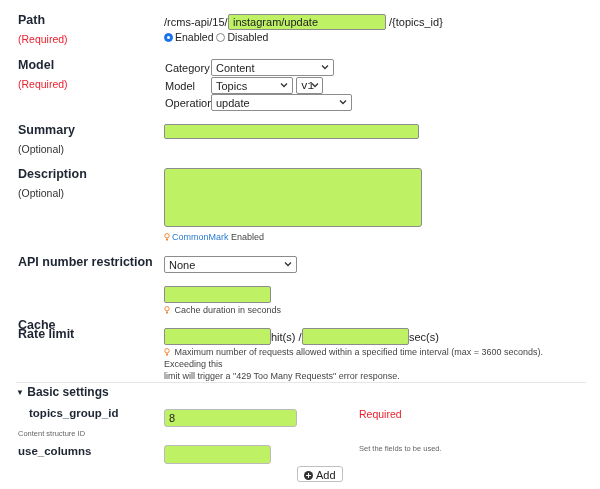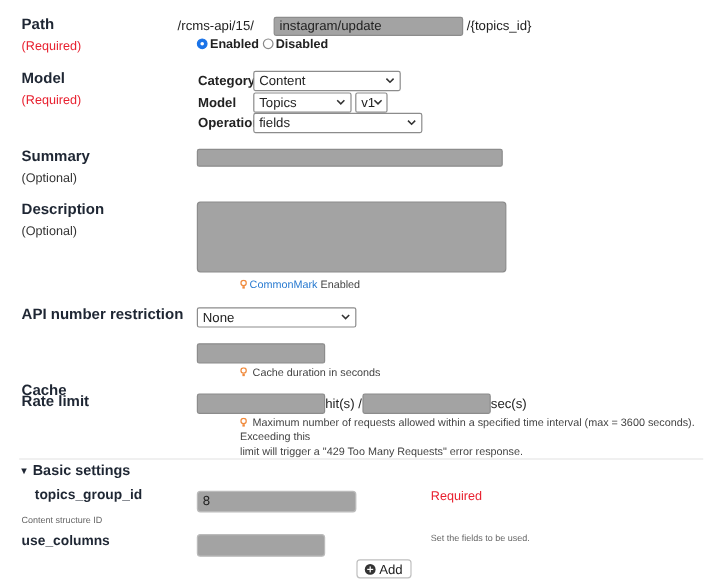--- a/index.html
+++ b/index.html
@@ -3,51 +3,51 @@
 <meta charset="utf-8">
 <style>
   * { box-sizing: border-box; margin: 0; padding: 0; }
   html, body { width: 600px; height: 489px; background: #ffffff; overflow: hidden; }
   body { font-family: "Liberation Sans", sans-serif; color: #1f2937; font-size: 11px; position: relative; }
   .abs { position: absolute; }
   .label { font-weight: bold; font-size: 12.5px; color: #1e2633; }
   .req { color: #e8202f; font-size: 10.5px; }
   .opt { color: #333; font-size: 10.5px; }
   .txt { font-size: 11px; color: #222; }
-  .bold { font-weight: bold; }
+  .bold { font-weight: normal; }
   input.tx, textarea.tx, select.sel {
     font-family: "Liberation Sans", sans-serif; font-size: 11px; color: #222;
-    border: 1px solid #8c8c8c; border-radius: 2px; background: #a3a3a3; outline: none;
+    border: 1px solid #8c8c8c; border-radius: 2px; background: #bef264; outline: none;
   }
   input.tx { height: 16px; padding: 0 4px; }
   textarea.tx { resize: none; padding: 3px; border-radius: 3px; }
   .selbox {
     position: absolute; height: 17px; border: 1px solid #8c8c8c; border-radius: 2px;
     background: #fff; font-size: 11px; color: #222; padding: 1px 4px; line-height: 14px;
   }
   .chev { position: absolute; right: 4px; top: 2px; width: 8px; height: 10px; }
-  .hint { font-size: 9px; color: #444; margin-left: 36px; }
+  .hint { font-size: 9px; color: #444; }
   .bulb { display: inline-block; width: 6px; height: 8px; vertical-align: -1px; margin-right: 2px; }
   .link { color: #2a7bd0; }
   .radio { display:inline-block; width: 9px; height: 9px; border-radius: 50%; border: 1px solid #888; vertical-align: -1px; margin-right: 2px; position: relative; background: #fff; }
   .radio.on { border-color: #1a73e8; background: #1a73e8; }
   .radio.on::after { content: ""; position: absolute; left: 2px; top: 2px; width: 3px; height: 3px; border-radius: 50%; background: #fff; }
   .divider { position: absolute; left: 16px; top: 382px; width: 570px; height: 1px; background: #e6e6e6; }
   .small { font-size: 7.5px; color: #666; }
   .btn { position: absolute; border: 1px solid #bfbfbf; border-radius: 3px; background: #fff; font-size: 11px; color: #222; height: 16px; line-height: 16px; padding: 0 6px; }
   .plus { display: inline-block; width: 9px; height: 9px; border-radius: 50%; background: #333; position: relative; vertical-align: -1px; margin-right: 3px; }
   .plus::before { content: ""; position: absolute; left: 2px; top: 4px; width: 5px; height: 1px; background: #fff; }
   .plus::after { content: ""; position: absolute; left: 4px; top: 2px; width: 1px; height: 5px; background: #fff; }
 </style>
 </head>
 <body>
 
 <div class="abs label" style="left:18px;top:13px;">Path</div>
 <div class="abs req" style="left:18px;top:33px;">(Required)</div>
-<div class="abs txt" style="left:148px;top:16px;">/rcms-api/15/</div>
+<div class="abs txt" style="left:164px;top:16px;">/rcms-api/15/</div>
 <input class="abs tx" style="left: 228px; top: 14px; width: 158px;" value="instagram/update">
 <div class="abs txt" style="left:389px;top:16px;">/{topics_id}</div>
 <div class="abs txt bold" style="left:164px;top:31px;font-size:10.5px;">
   <span><span class="radio on"></span><span>Enabled</span></span>
   <span><span class="radio"></span><span>Disabled</span></span>
 </div>
 
 <div class="abs label" style="left:18px;top:58px;">Model</div>
 <div class="abs req" style="left:18px;top:78px;">(Required)</div>
 
@@ -59,30 +59,30 @@
     </svg>
 </div>
 
 <div class="abs txt bold" style="left:165px;top:80px;">Model</div>
 <div class="selbox" style="left:211px;top:77px;width:82px;">
   <span>Topics</span>
   <svg class="chev" viewBox="0 0 8 10">
       <path d="M1 3.5 L4 6.5 L7 3.5" stroke="#333" stroke-width="1.3" fill="none"></path>
     </svg>
 </div>
-<div class="selbox" style="left:296px;top:77px;width:27px;">
+<div class="selbox" style="left:296px;top:77px;width:27px;font-family:Liberation Mono, monospace;">
   <span>v1</span>
   <svg class="chev" viewBox="0 0 8 10" style="right:3px;">
       <path d="M1 3.5 L4 6.5 L7 3.5" stroke="#333" stroke-width="1.3" fill="none"></path>
     </svg>
 </div>
 
 <div class="abs txt bold" style="left:165px;top:97px;">Operation</div>
 <div class="selbox" style="left:211px;top:94px;width:141px;">
-  <span>fields</span>
+  <span>update</span>
   <svg class="chev" viewBox="0 0 8 10">
       <path d="M1 3.5 L4 6.5 L7 3.5" stroke="#333" stroke-width="1.3" fill="none"></path>
     </svg>
 </div>
 
 <div class="abs label" style="left:18px;top:123px;">Summary</div>
 <div class="abs opt" style="left:18px;top:143px;">(Optional)</div>
 <input class="abs tx" style="left: 164px; top: 124px; width: 255px; height: 15px;" value="">
 
 <div class="abs label" style="left:18px;top:167px;">Description</div>

